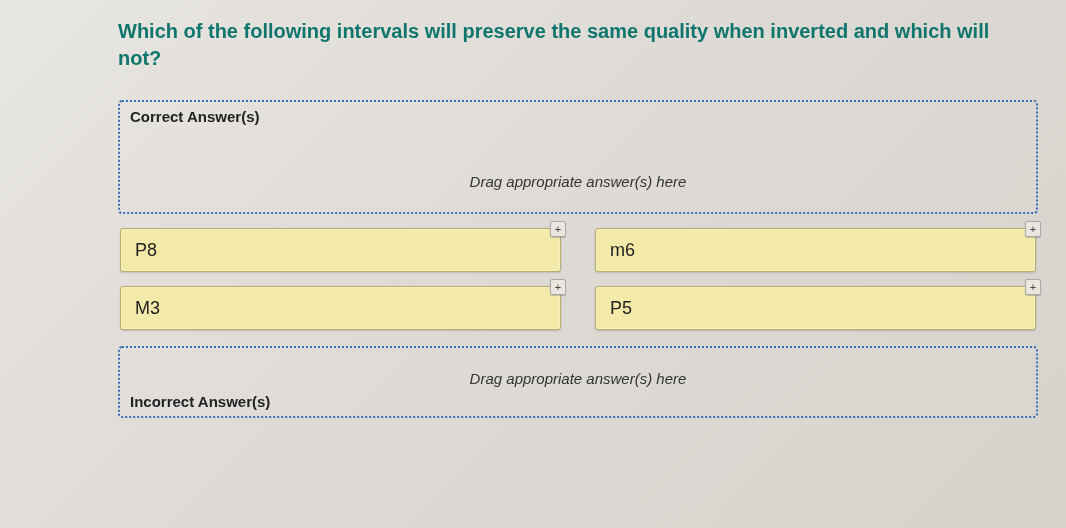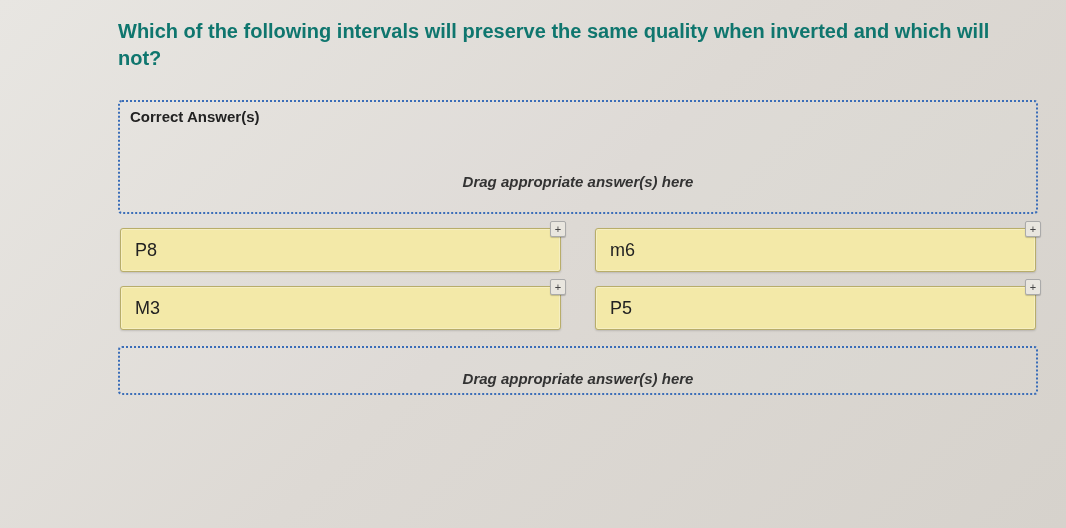--- a/index.html
+++ b/index.html
@@ -38,21 +38,21 @@
     font-size: 15px;
     font-weight: 700;
     color: #222;
   }
   .zone-label-top { margin-bottom: 48px; }
   .zone-label-bottom { margin-top: 6px; }
   .drag-hint {
     text-align: center;
     font-style: italic;
     font-size: 15px;
-    font-weight: 700;
+    font-weight: 400;
     color: #333;
   }
   .options {
     display: grid;
     grid-template-columns: 1fr 1fr;
     column-gap: 34px;
     row-gap: 14px;
     padding: 0 2px;
   }
   .option {
@@ -112,13 +112,14 @@
     <span class="plus-handle">+</span>
   </div>
   <div class="option">
     <span>P5</span>
     <span class="plus-handle">+</span>
   </div>
 </div>
 
 <div class="dropzone dropzone-bottom">
   <div class="drag-hint">Drag appropriate answer(s) here</div>
+  <div class="zone-label zone-label-bottom">Incorrect Answer(s)</div>
 </div>
 
 </body></html>

